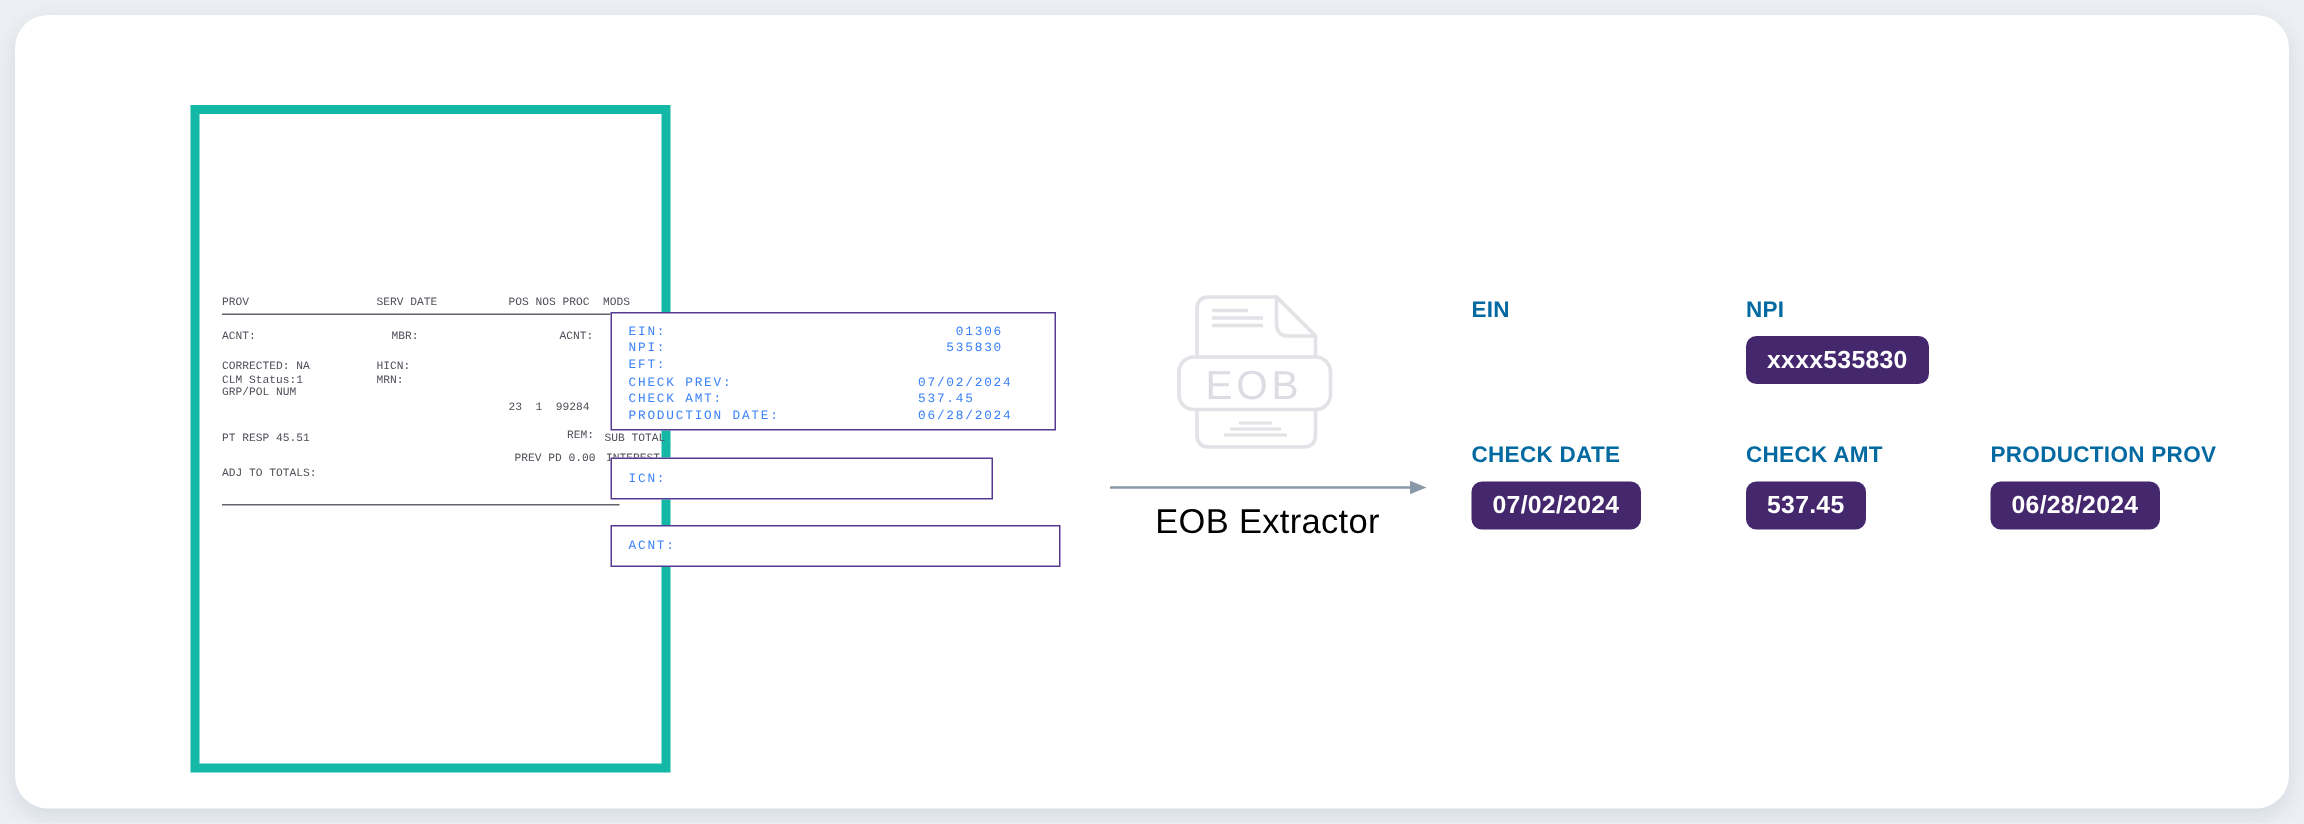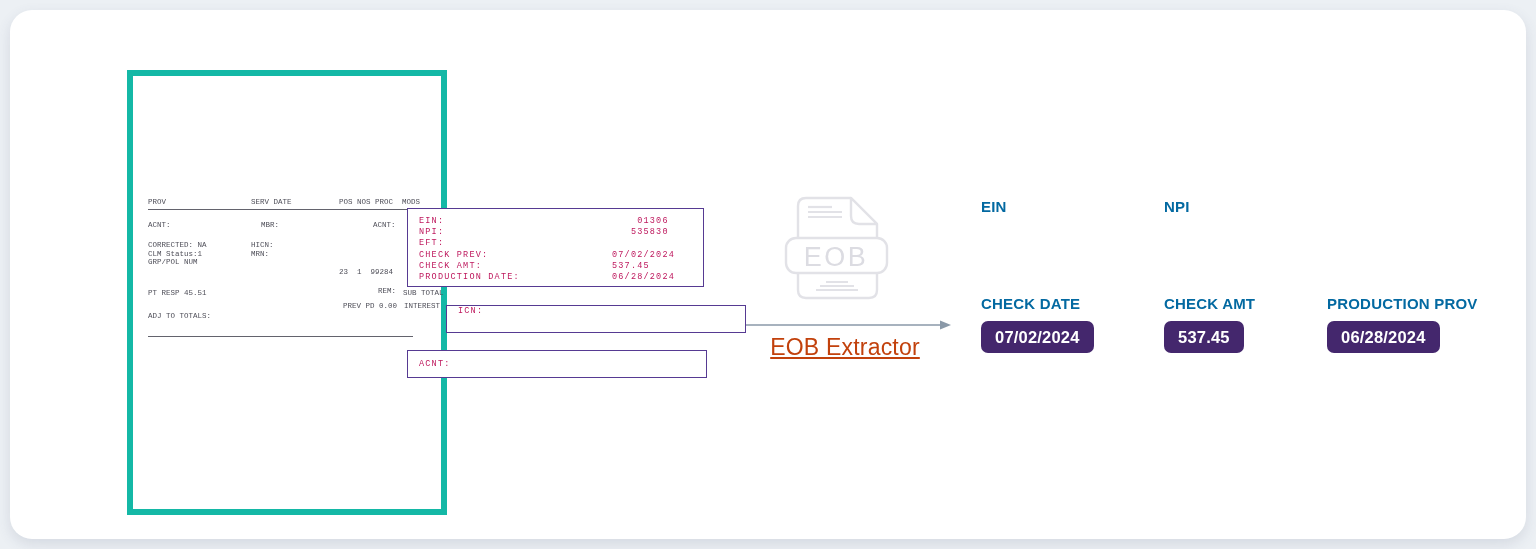--- a/index.html
+++ b/index.html
@@ -9,34 +9,34 @@
 
   
   .doc{position:absolute;left:117px;top:60px;width:308px;height:433px;
     border:6px solid #14b8a6;background:#ffffff;z-index:1;}
   .doc .t{position:absolute;font-family:"Liberation Mono","DejaVu Sans Mono",monospace;
     font-size:7.5px;line-height:8px;color:#4e4e58;white-space:pre;}
   .doc .rule{position:absolute;height:1px;background:#63636d;}
 
   
   .obox{position:absolute;background:#ffffff;border:1.5px solid #563a92;z-index:2;
-    font-family:"Liberation Mono","DejaVu Sans Mono",monospace;color:#be185d;}
+    font-family:"Liberation Mono","DejaVu Sans Mono",monospace;color:#3b82f6;}
   .eob-box{left:397px;top:198px;width:297px;height:79px;padding-top:7px;box-sizing:border-box;}
   .eob-row{position:relative;height:11.2px;font-size:8.5px;letter-spacing:1.2px;}
   .eob-row .lbl{position:absolute;left:11px;top:0;white-space:pre;}
   .eob-row .val{position:absolute;left:204px;top:0;white-space:pre;}
-  .icn-box{left:397px;top:295px;width:300px;height:28px;display:flex;align-items:flex-start;box-sizing:border-box;margin-left:39px;}
+  .icn-box{left:397px;top:295px;width:255px;height:28px;display:flex;align-items:center;box-sizing:border-box;}
   .acnt-box{left:397px;top:340px;width:300px;height:28px;display:flex;align-items:center;box-sizing:border-box;}
   .icn-box span,.acnt-box span{font-size:8.5px;letter-spacing:1.2px;padding-left:11px;}
 
   
   .file-icon{position:absolute;left:770px;top:182px;z-index:1;}
   .arrow{position:absolute;left:730px;top:308px;width:212px;height:14px;}
   .extractor-title{position:absolute;left:710px;top:324px;width:250px;text-align:center;
-    font-size:23px;color:#c2410c;letter-spacing:.2px;text-decoration:underline;}
+    font-size:23px;color:#000000;letter-spacing:.2px;}
 
   
   .field{position:absolute;}
   .field .flabel{font-size:15px;font-weight:bold;color:#0369a1;letter-spacing:.2px;
     display:block;margin-bottom:9px;}
   .badge{display:inline-block;background:#44276d;color:#ffffff;font-weight:bold;
     font-size:16.5px;line-height:32px;height:32px;padding:0 14px;border-radius:7px;
     letter-spacing:.2px;}
   .c1{left:971px;}.c2{left:1154px;}.c3{left:1317px;}
   .r1{top:188px;}.r2{top:285px;}
@@ -129,20 +129,21 @@
     <path d="M200 2.5 L211 7 L200 11.5 Z" fill="#8a99a8"></path>
   </svg>
 
   <div class="extractor-title">EOB Extractor</div>
 
   <div class="field c1 r1">
     <span class="flabel">EIN</span>
   </div>
   <div class="field c2 r1">
     <span class="flabel">NPI</span>
+    <span class="badge">xxxx535830</span>
   </div>
   <div class="field c1 r2">
     <span class="flabel">CHECK DATE</span>
     <span class="badge">07/02/2024</span>
   </div>
   <div class="field c2 r2">
     <span class="flabel">CHECK AMT</span>
     <span class="badge">537.45</span>
   </div>
   <div class="field c3 r2">

